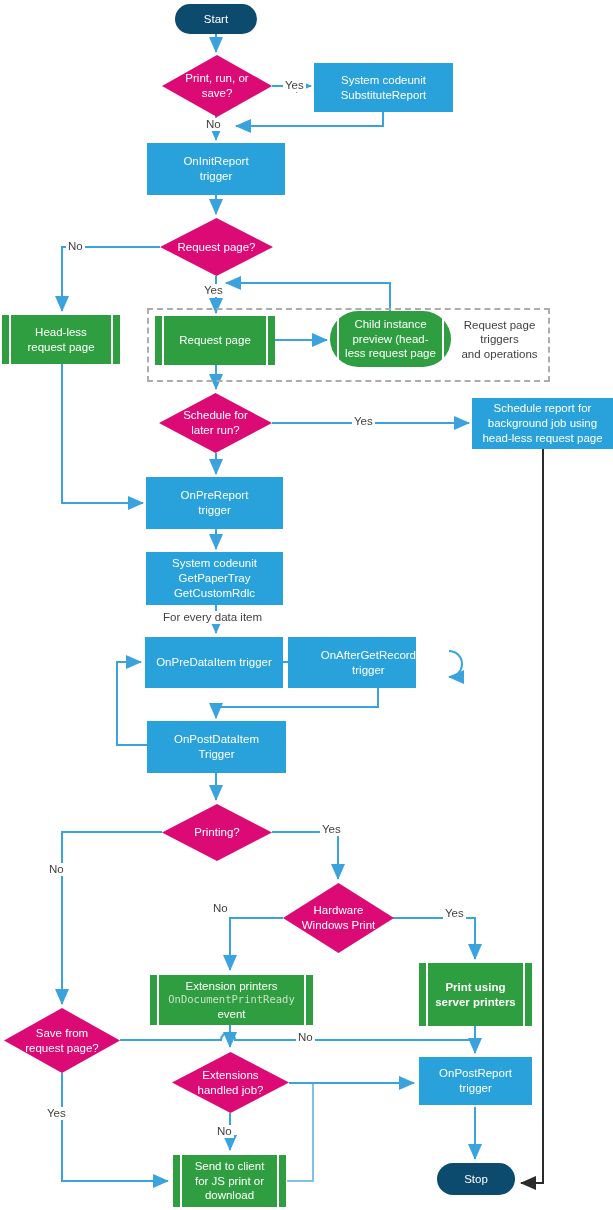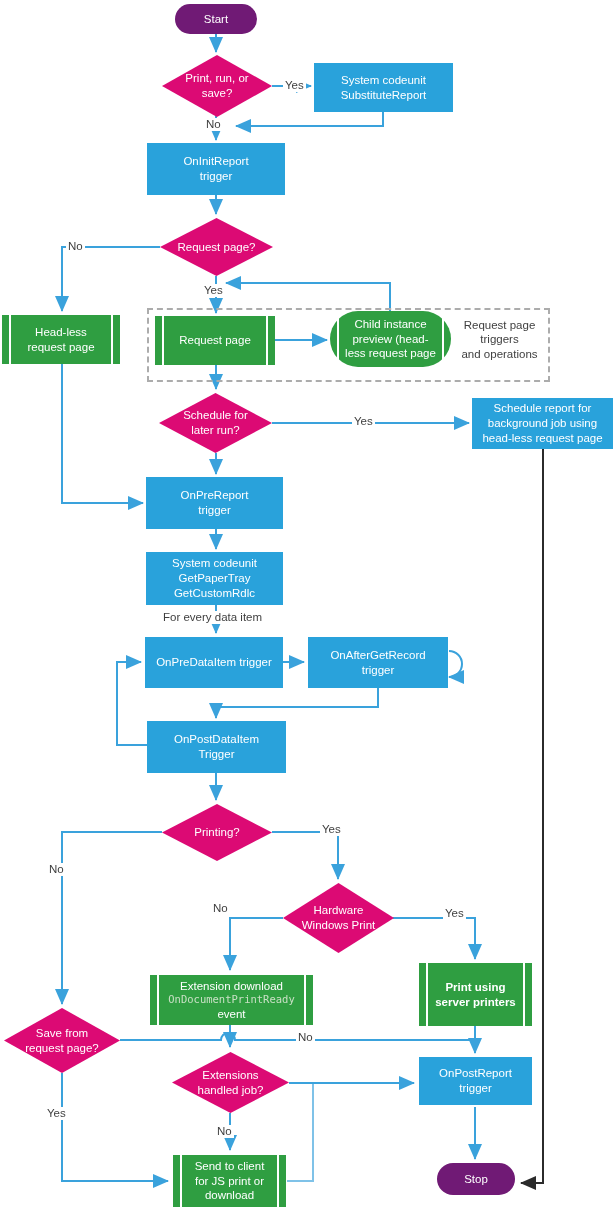--- a/index.html
+++ b/index.html
@@ -3,21 +3,21 @@
 <meta charset="utf-8">
 <style>
   html,body{margin:0;padding:0;background:#fff;}
   .canvas{position:relative;width:613px;height:1210px;background:#fff;overflow:hidden;
           font-family:"Liberation Sans",sans-serif;}
   svg.edges{position:absolute;left:0;top:0;width:613px;height:1210px;}
   .node{position:absolute;display:flex;align-items:center;justify-content:center;
         text-align:center;color:#fff;font-size:11.5px;line-height:1.28;}
   .node-label{white-space:pre-line;}
   .blue{background:#29A2DB;}
-  .terminator{background:#701a75;border-radius:16px;}
+  .terminator{background:#0c4a6e;border-radius:16px;}
   .diamond{background:#DC0A74;clip-path:polygon(50% 0,100% 50%,50% 100%,0 50%);}
   .green{background:#2F9E41;}
   .stripe{position:absolute;top:0;bottom:0;width:2px;background:#fff;}
   .stripe-l{left:7px;}
   .stripe-r{right:7px;}
   .elabel{position:absolute;color:#3F3F3F;font-size:11.5px;background:#fff;
           padding:0 2px;line-height:1.1;}
   .note{position:absolute;color:#3F3F3F;font-size:11.5px;text-align:center;
         white-space:pre-line;line-height:1.25;}
   .dashed{position:absolute;border:2px dashed #ACACAC;background:transparent;}
@@ -144,21 +144,21 @@
   <div class="node blue" style="left:146px;top:552px;width:137px;height:53px;">
     <span class="node-label">System codeunit
 GetPaperTray
 GetCustomRdlc</span>
   </div>
 
   <div class="node blue" style="left:145px;top:637px;width:138px;height:51px;">
     <span class="node-label">OnPreDataItem trigger</span>
   </div>
 
-  <div class="node blue" style="left:308px;top:637px;width:140px;height:51px;">
+  <div class="node blue" style="left:288px;top:637px;width:128px;height:51px;justify-content:flex-end;">
     <span class="node-label">OnAfterGetRecord
 trigger</span>
   </div>
 
   <div class="node blue" style="left:147px;top:721px;width:139px;height:52px;">
     <span class="node-label">OnPostDataItem
 Trigger</span>
   </div>
 
   <div class="node diamond" style="left:162px;top:804px;width:110px;height:57px;">
@@ -167,21 +167,21 @@
 
   <div class="node diamond" style="left:283px;top:883px;width:111px;height:70px;">
     <span class="node-label">Hardware
 Windows Print</span>
   </div>
 
   <div class="node green" style="left:150px;top:975px;width:163px;height:50px;">
     <i class="stripe stripe-l"></i>
     <i class="stripe stripe-r"></i>
     <span class="ext-lines">
-      <span>Extension download</span>
+      <span>Extension printers</span>
       <span class="mono">OnDocumentPrintReady</span>
       <span>event</span>
     </span>
   </div>
 
   <div class="node green" style="left:419px;top:963px;width:113px;height:63px;font-weight:bold;">
     <i class="stripe stripe-l"></i>
     <i class="stripe stripe-r"></i>
     <span class="node-label">Print using
 server printers</span>

